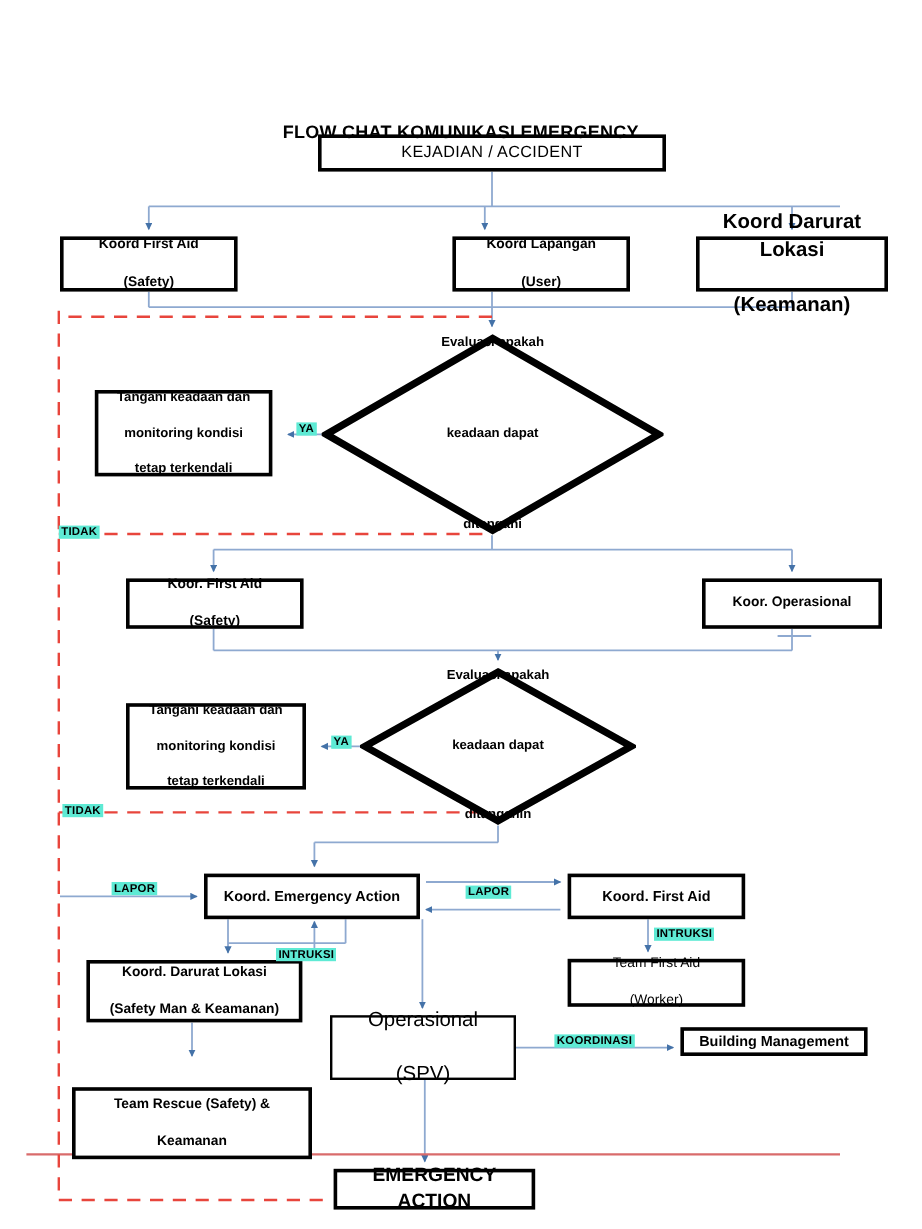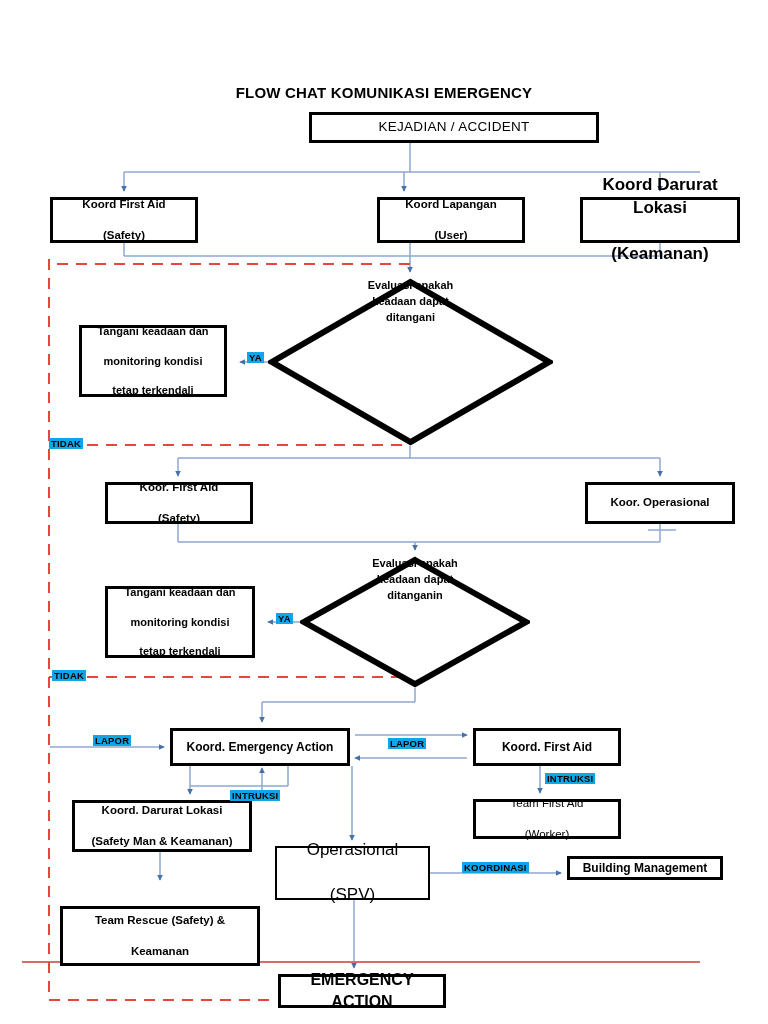--- a/index.html
+++ b/index.html
@@ -10,25 +10,25 @@
 
   svg.wires{position:absolute;left:0;top:0;width:768px;height:1024px;
             pointer-events:none;}
 
   .node{position:absolute;box-sizing:border-box;background:#fff;
         display:flex;align-items:center;justify-content:center;
         text-align:center;font-weight:bold;line-height:1.35;
         border:3px solid #000;z-index:3;}
   .node span{display:block;padding:0 4px;}
 
-  .title{position:absolute;left:0;top:84px;width:768px;text-align:center;
+  .title{position:absolute;left:0;top:102px;width:768px;text-align:center;
          font-size:15px;font-weight:bold;letter-spacing:.2px;z-index:4;}
 
   .kejadian{left:265px;top:112px;width:290px;height:31px;font-size:13.5px;
-            font-weight:normal;letter-spacing:.3px;margin-left:44px;}
+            font-weight:normal;letter-spacing:.3px;}
 
   .k-firstaid{left:50px;top:197px;width:148px;height:46px;font-size:11.5px;}
   .k-lapangan{left:330px;top:197px;width:148px;height:46px;font-size:11.5px;margin-left:47px;}
   .k-darurat {left:580px;top:197px;width:160px;height:46px;font-size:17px;}
 
   .tangani1{left:79px;top:325px;width:148px;height:72px;font-size:11px;}
   .tangani2{left:105px;top:586px;width:150px;height:72px;font-size:11px;}
 
   .koor-fa {left:105px;top:482px;width:148px;height:42px;font-size:11.5px;}
   .koor-op {left:585px;top:482px;width:150px;height:42px;font-size:11.5px;}
@@ -40,27 +40,27 @@
   .tfa     {left:473px;top:799px;width:148px;height:40px;font-size:11.5px;
             font-weight:normal;}
   .operasional{left:275px;top:846px;width:155px;height:54px;font-size:17px;
             font-weight:normal;border-width:2px;}
   .bm      {left:567px;top:856px;width:156px;height:24px;font-size:12px;}
   .emgaction{left:278px;top:974px;width:168px;height:34px;font-size:16px;}
 
   .diamond{position:absolute;z-index:3;}
   .diamond .lbl{position:absolute;left:0;top:0;width:100%;height:100%;
       display:flex;flex-direction:column;align-items:center;
-      justify-content:flex-start;font-size:11px;font-weight:bold;
+      justify-content:space-between;font-size:11px;font-weight:bold;
       line-height:1.45;text-align:center;}
   .d1{left:268px;top:278px;width:285px;height:168px;}
   .d2{left:300px;top:556px;width:230px;height:132px;}
 
   .edge-label{position:absolute;font-size:9.5px;font-weight:bold;
-      background:#0ea5e9;padding:0 2px;z-index:4;letter-spacing:.2px;}
+      background:#5eead4;padding:0 2px;z-index:4;letter-spacing:.2px;}
   .el-ya1{left:247px;top:352px;}
   .el-ya2{left:276px;top:613px;}
   .el-tidak1{left:49px;top:438px;}
   .el-tidak2{left:52px;top:670px;}
   .el-lapor1{left:93px;top:735px;}
   .el-lapor2{left:388px;top:738px;}
   .el-intruksi1{left:230px;top:790px;}
   .el-intruksi2{left:545px;top:773px;}
   .el-koordinasi{left:462px;top:862px;}
 </style>

